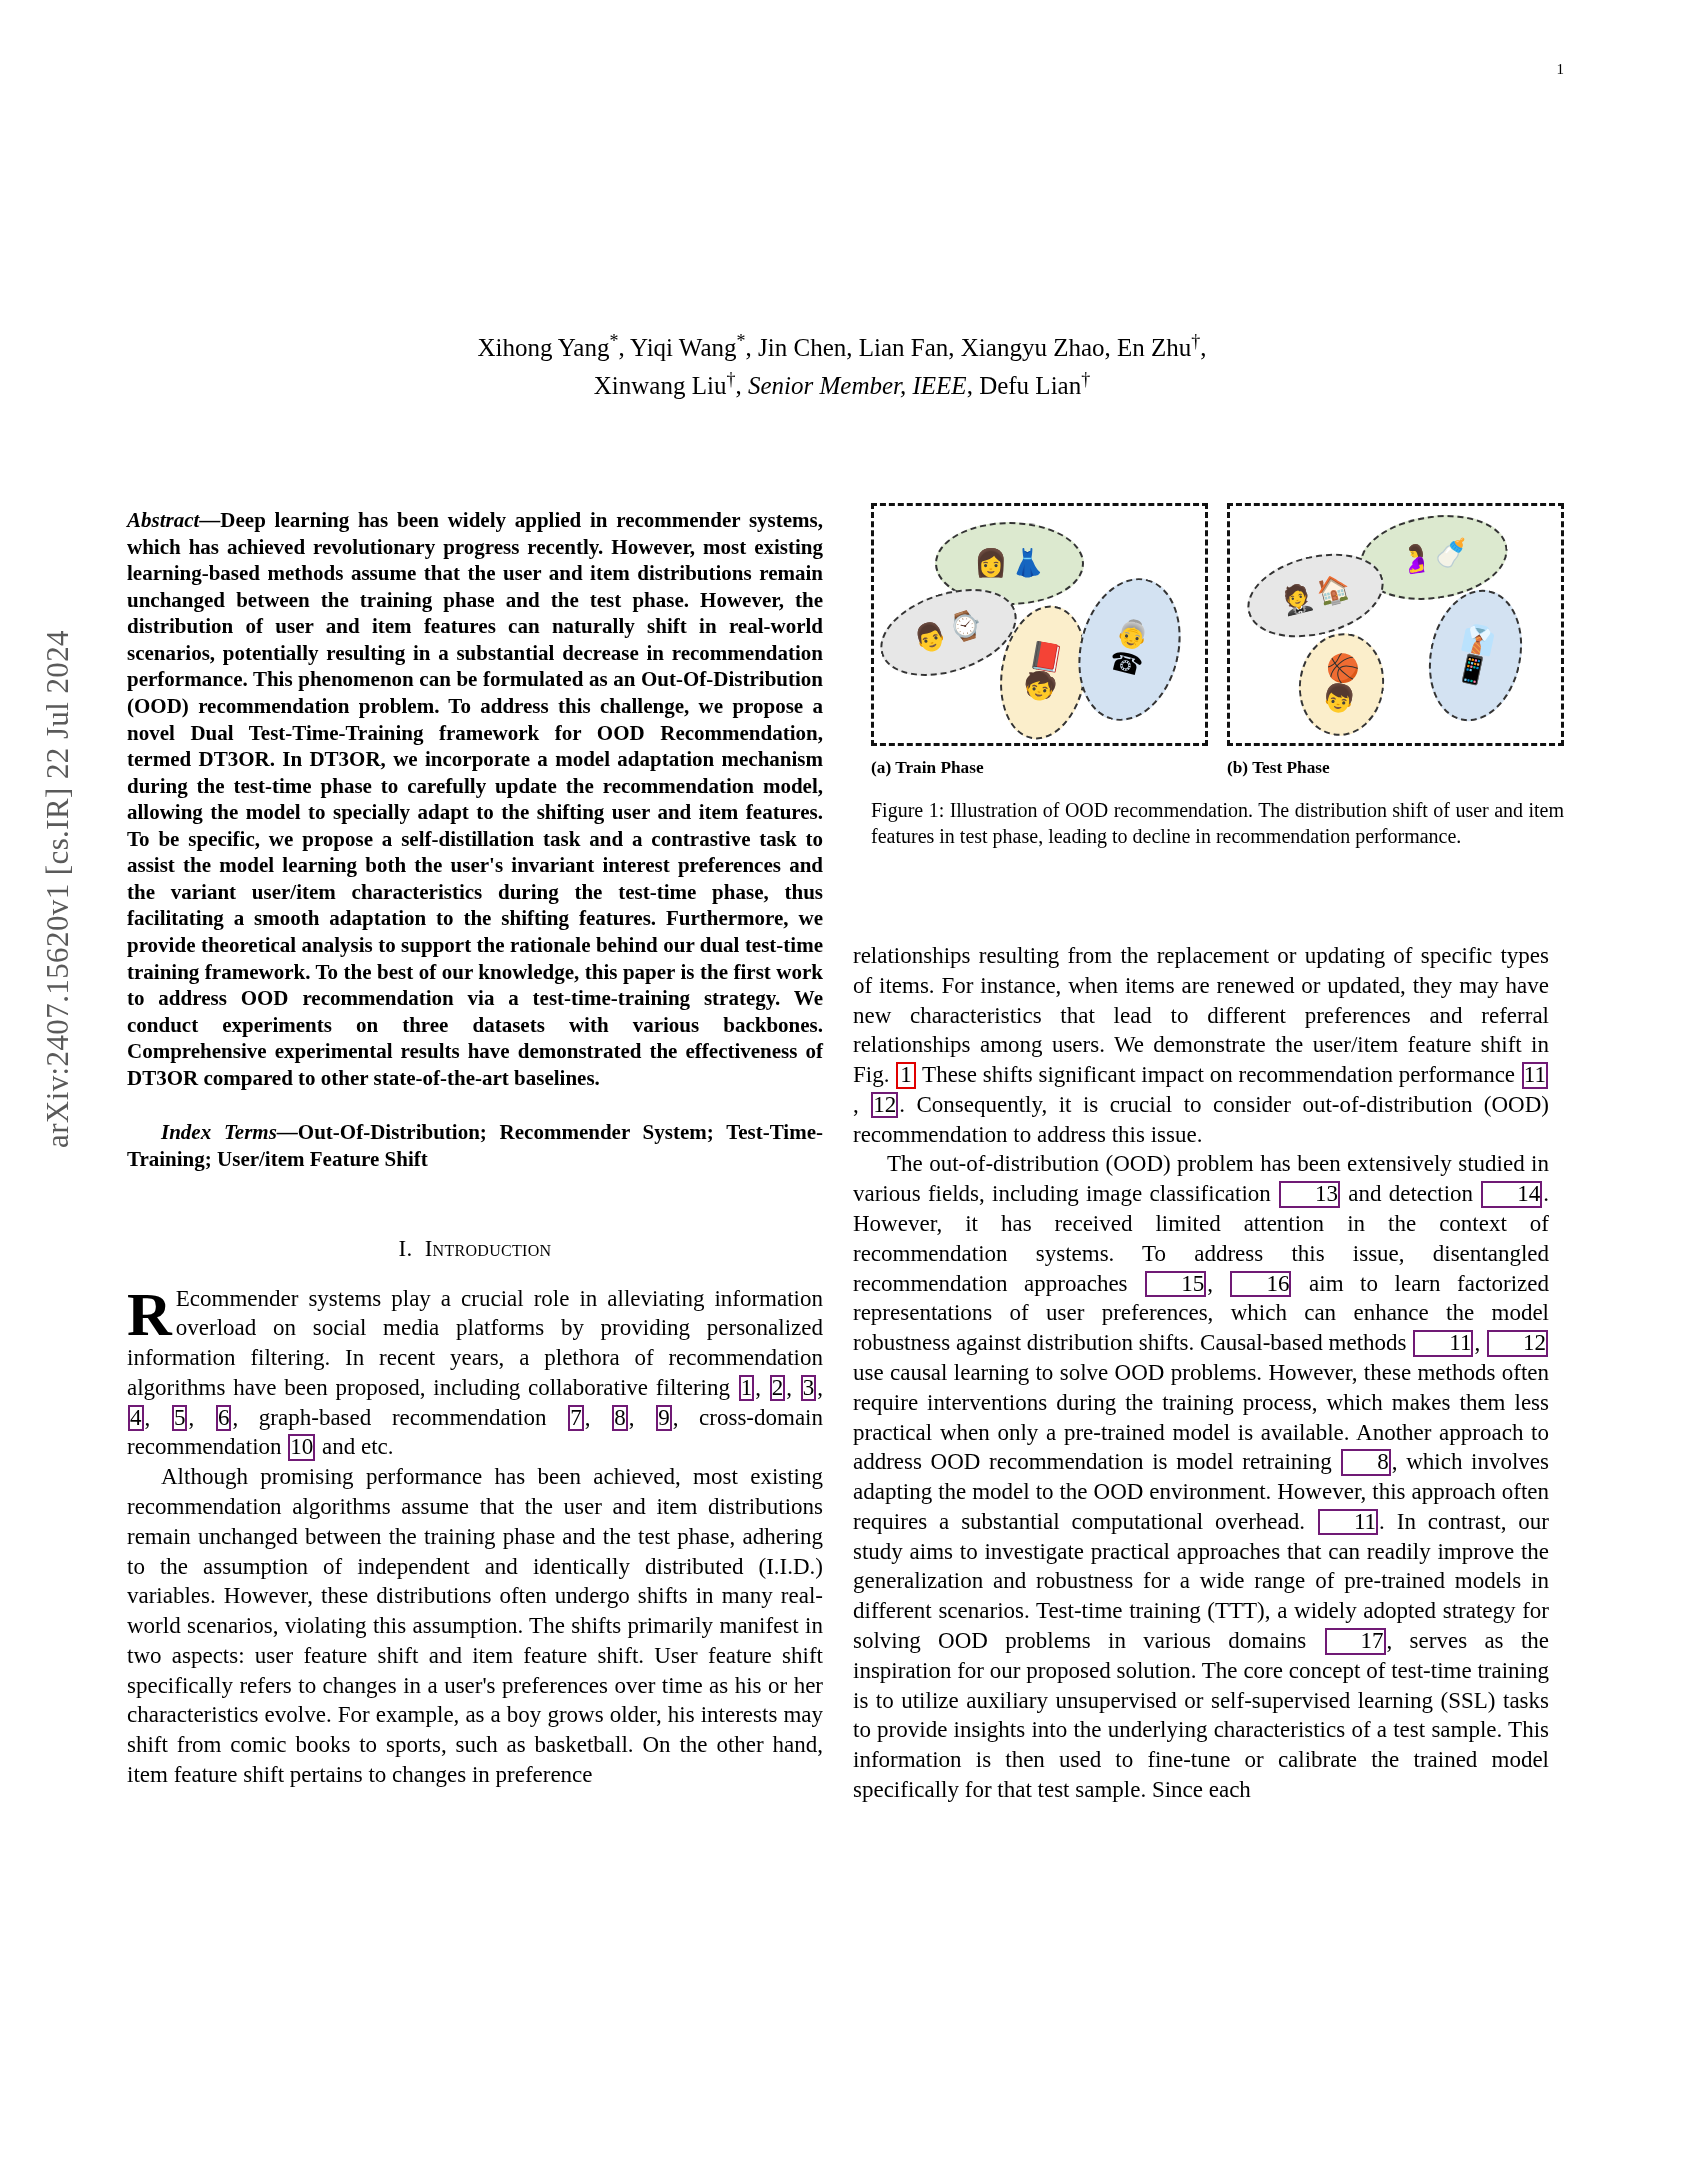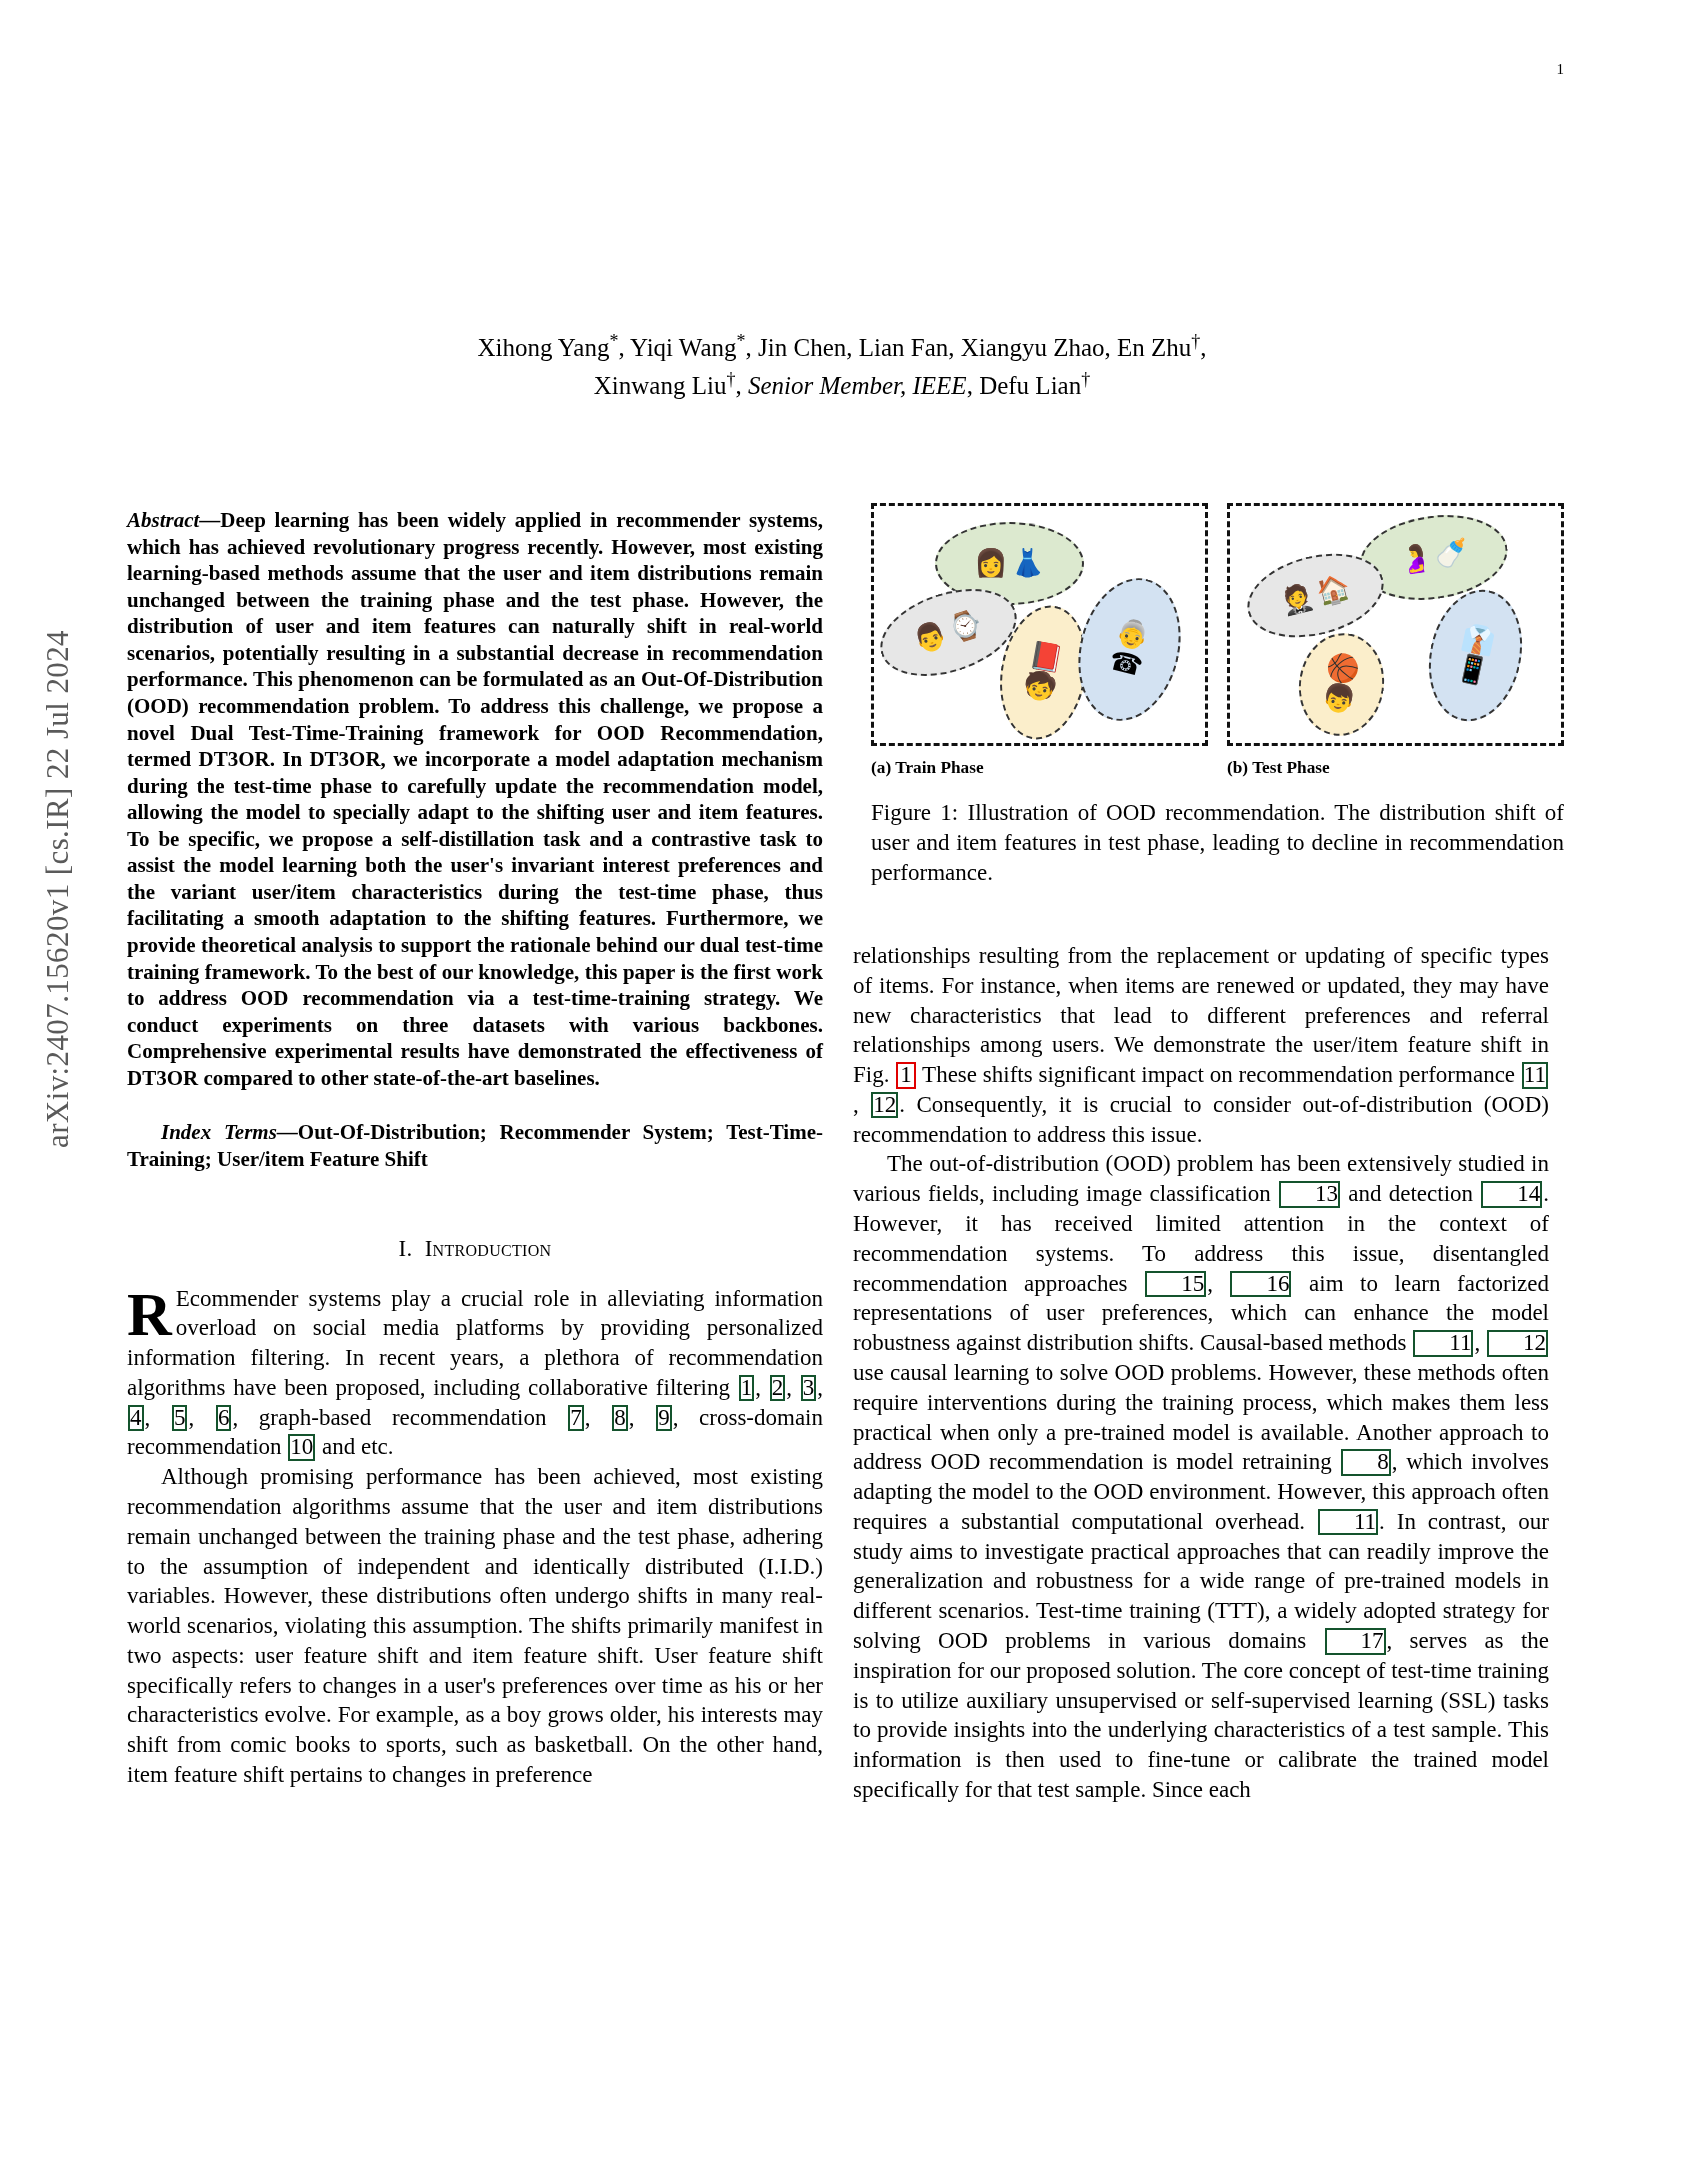--- a/index.html
+++ b/index.html
@@ -121,21 +121,21 @@
     float: left;
     font-size: 62px;
     line-height: 0.84;
     padding: 4px 4px 0 0;
     font-weight: bold;
     font-family: "Liberation Serif", serif;
   }
 
   
   .ref {
-    border: 2px solid #14532d;
+    border: 2px solid #701a75;
     padding: 0 0px;
     margin: 0 1px;
     display: inline-block;
     line-height: 0.98;
   }
   .ref-fig {
     border: 2px solid #e00000;
     padding: 0 2px;
     margin: 0 1px;
     display: inline-block;
@@ -175,21 +175,21 @@
     align-items: center;
     justify-content: center;
     gap: 3px;
   }
   .cluster .ic {
     font-size: 27px;
     line-height: 1;
   }
   .fig-caption {
     margin-top: 20px;
-    font-size: 23px;
+    font-size: 20px;
     line-height: 1.295;
     text-align: justify;
   }
 
   
   .c-green { background: #dce9cf; }
   .c-gray  { background: #e7e7e7; }
   .c-cream { background: #fbeecb; }
   .c-blue  { background: #d3e2f2; }
 </style>

